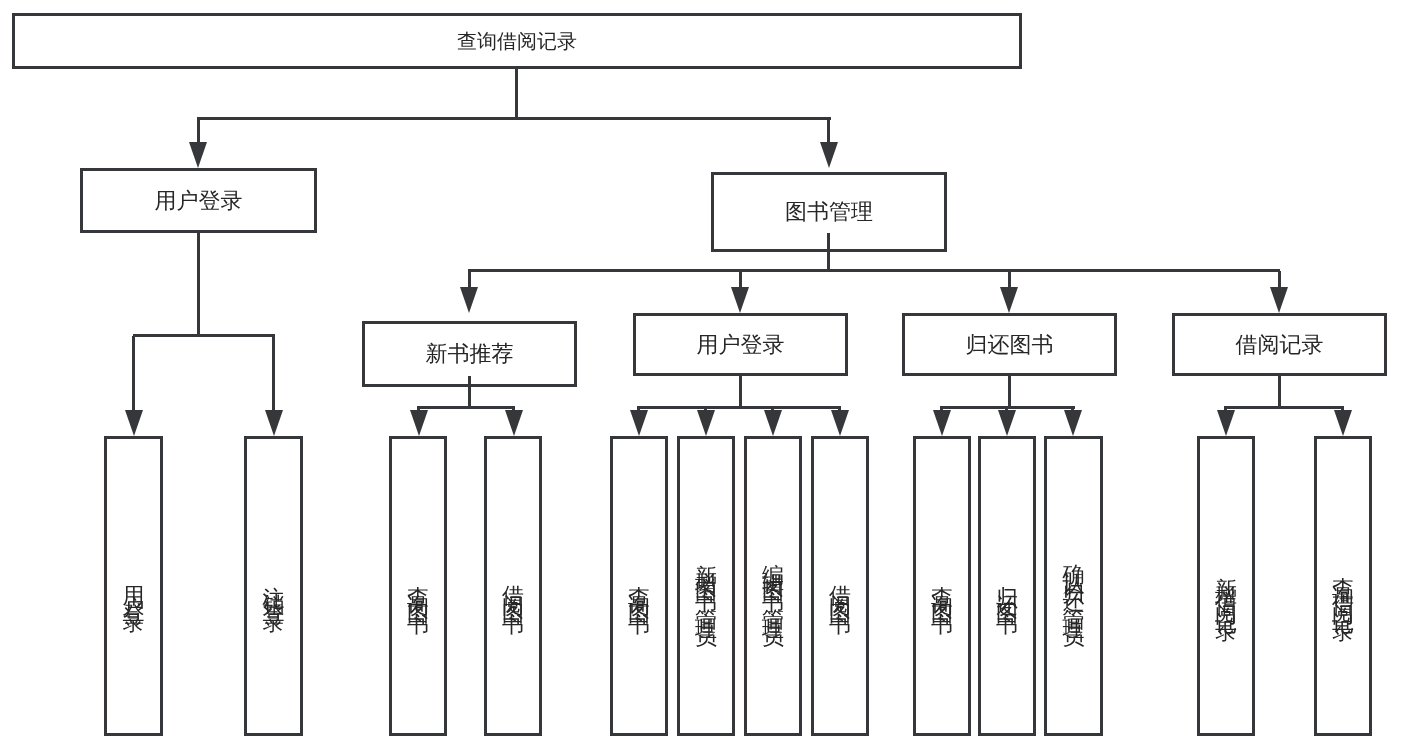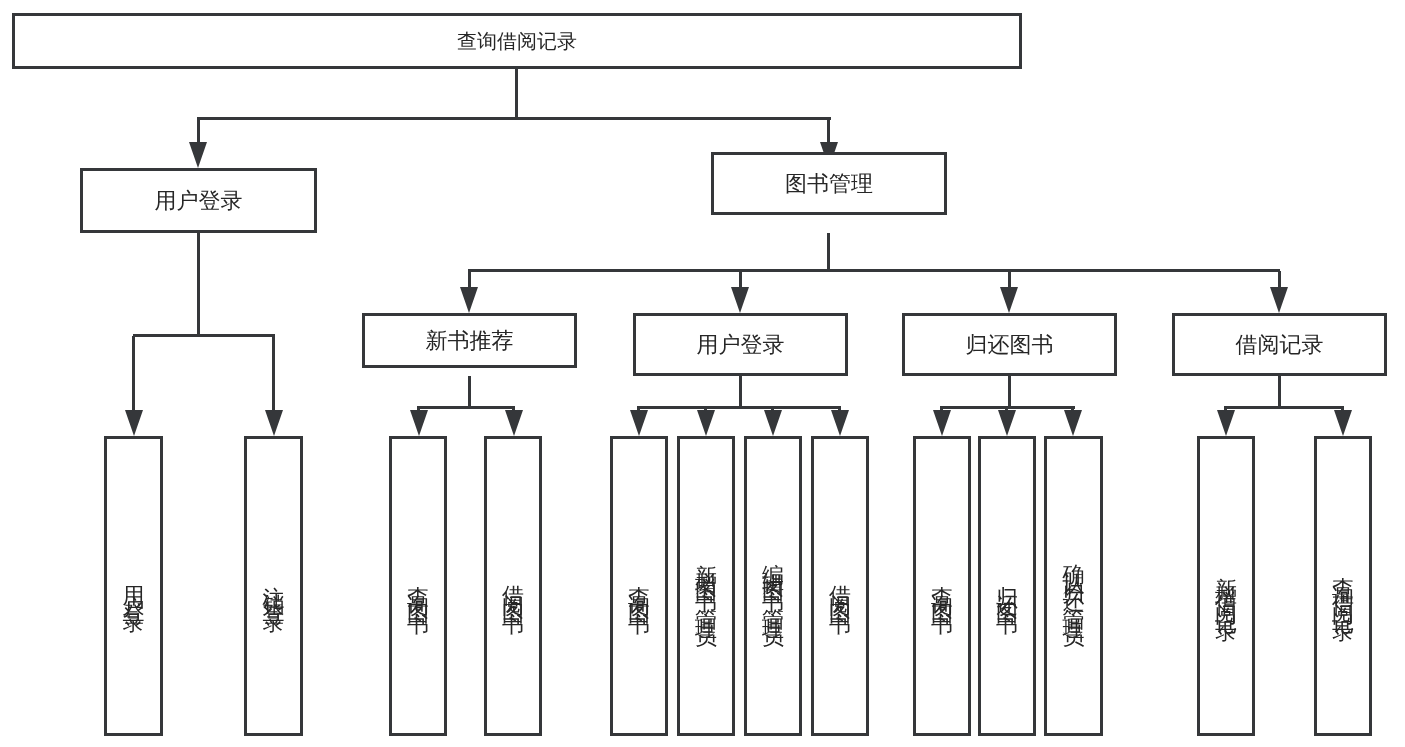--- a/index.html
+++ b/index.html
@@ -72,21 +72,21 @@
   <div class="vline" style="left:515px;top:68px;height:52px"></div>
   <div class="hline" style="left:197px;top:117px;width:634px"></div>
   <div class="vline" style="left:197px;top:118px;height:28px"></div>
   <div class="arrow" style="left:189px;top:142px"></div>
   <div class="vline" style="left:827px;top:118px;height:28px"></div>
   <div class="arrow" style="left:820px;top:142px"></div>
 
   <div class="node hnode" style="left:80px;top:168px;width:237px;height:65px">
     <span>用户登录</span>
   </div>
-  <div class="node hnode" style="left:711px;top:152px;width:236px;height:63px">
+  <div class="node hnode" style="left:711px;top:172px;width:236px;height:80px">
     <span>图书管理</span>
   </div>
 
   <div class="vline" style="left:197px;top:233px;height:104px"></div>
   <div class="hline" style="left:133px;top:334px;width:142px"></div>
   <div class="vline" style="left:132px;top:336px;height:78px"></div>
   <div class="arrow" style="left:125px;top:410px"></div>
   <div class="vline" style="left:272px;top:336px;height:78px"></div>
   <div class="arrow" style="left:265px;top:410px"></div>
 
@@ -94,21 +94,21 @@
   <div class="hline" style="left:468px;top:269px;width:812px"></div>
   <div class="vline" style="left:468px;top:271px;height:19px"></div>
   <div class="arrow" style="left:460px;top:287px"></div>
   <div class="vline" style="left:739px;top:271px;height:19px"></div>
   <div class="arrow" style="left:731px;top:287px"></div>
   <div class="vline" style="left:1008px;top:271px;height:19px"></div>
   <div class="arrow" style="left:1000px;top:287px"></div>
   <div class="vline" style="left:1278px;top:271px;height:19px"></div>
   <div class="arrow" style="left:1270px;top:287px"></div>
 
-  <div class="node hnode" style="left:362px;top:313px;width:215px;height:55px">
+  <div class="node hnode" style="left:362px;top:321px;width:215px;height:66px">
     <span>新书推荐</span>
   </div>
   <div class="node hnode" style="left:633px;top:313px;width:215px;height:63px">
     <span>用户登录</span>
   </div>
   <div class="node hnode" style="left:902px;top:313px;width:215px;height:63px">
     <span>归还图书</span>
   </div>
   <div class="node hnode" style="left:1172px;top:313px;width:215px;height:63px">
     <span>借阅记录</span>

